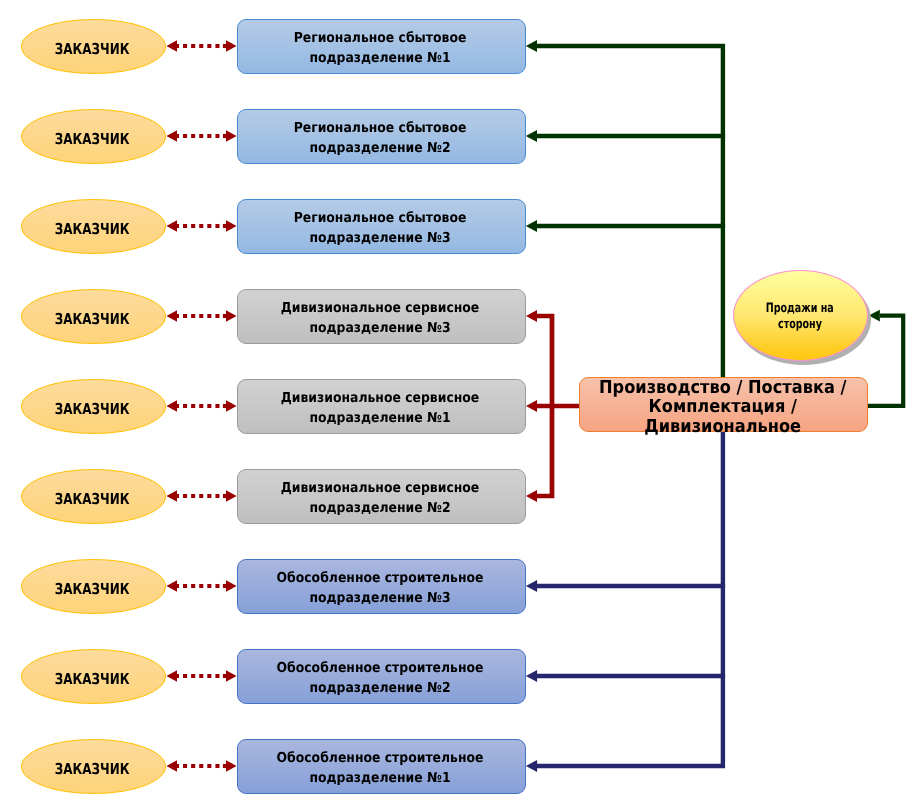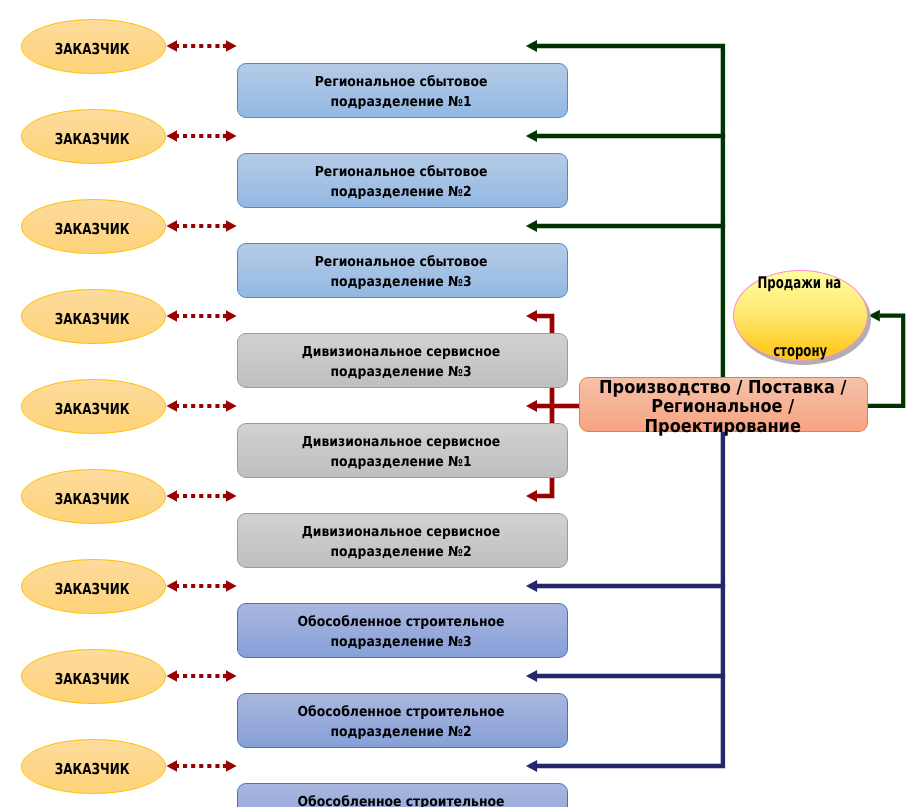--- a/index.html
+++ b/index.html
@@ -17,22 +17,22 @@
 
   
   .customer{width:145px;height:55px;left:21px;border-radius:50%;
             border:1.6px solid #ffc000;
             background:linear-gradient(180deg,#fddd9e 0%,#fdda9a 8%,#fed379 100%);
             font-size:15px;font-weight:bold;padding-right:1.8px;}
   .customer > span{display:inline-block;transform:scaleX(0.885) translateY(2px);
                    transform-origin:center;}
 
   
-  .unit{width:331px;height:55px;left:237px;border-radius:9px;font-size:13.8px;
-        font-weight:bold;line-height:19.2px;padding-top:4px;padding-right:3.0px;margin-top:44px;}
+  .unit{width:289px;height:55px;left:237px;border-radius:9px;font-size:13.8px;
+        font-weight:bold;line-height:19.2px;padding-top:4px;padding-right:3.0px;}
   .unit.blue{border:1.3px solid #468cd0;
         background:linear-gradient(180deg,#b3cbe7 0%,#aec7e5 22%,#93b8e3 100%);}
   .unit.grey{border:1.3px solid #9b9b9b;
         background:linear-gradient(180deg,#d1d1d1 0%,#d0d0d0 8%,#bfbfbf 100%);text-align:center;}
   .unit.peri{border:1.3px solid #4472c4;
         background:linear-gradient(180deg,#a9b7df 0%,#a7b5de 8%,#86a0d8 100%);}
 
   
   .r1{top:19px}.r2{top:109px}.r3{top:199px}.r4{top:289px}.r5{top:379px}
   .r6{top:469px}.r7{top:559px}.r8{top:649px}.r9{top:739px}
@@ -41,24 +41,24 @@
   .customer.r7{top:559.2px}.customer.r8{top:649.2px}.customer.r9{top:739.2px}
 
   
   .prod{width:289px;height:55px;left:579px;top:377.4px;border-radius:9px;
         border:1.3px solid #ed7d31;font-size:18px;font-weight:bold;
         line-height:19.6px;padding-top:4px;padding-right:1.6px;
         background:linear-gradient(180deg,#f7c1aa 0%,#f6bfa7 8%,#f6a482 100%);}
 
   
   .sidesale{width:135px;height:91px;left:733px;top:270px;border-radius:50%;
-        border:1.9px solid #fc8fcf;font-size:16px;font-weight:bold;
+        border:1.9px solid #fc8fcf;font-size:13px;font-weight:bold;
         line-height:19px;padding-top:2px;padding-right:1.4px;
         background:linear-gradient(180deg,#fffda0 0%,#fffc98 6%,#ffe770 50%,
-                                          #fecb20 89%,#fec913 100%);justify-content:space-between;}
+                                          #fecb20 89%,#fec913 100%);}
   .sidesale > div{display:block;transform:scaleX(0.815);transform-origin:center;}
   .sidesale > div + div{margin-top:-2.6px;}
 
   .shadow{position:absolute;width:135px;height:91px;left:735.5px;top:274px;
         border-radius:50%;background:#b0b0b0;}
 </style>
 </head>
 <body>
 
 <div id="stage">
@@ -197,15 +197,15 @@
 
   <div class="shadow"></div>
 
   <div class="node sidesale">
     <div>Продажи на</div>
     <div>сторону</div>
   </div>
 
   <div class="node prod">
     <div>Производство / Поставка /</div>
-    <div>Региональное / Проектирование</div>
+    <div>Комплектация / Дивизиональное</div>
   </div>
 </div>
 
 </body></html>

